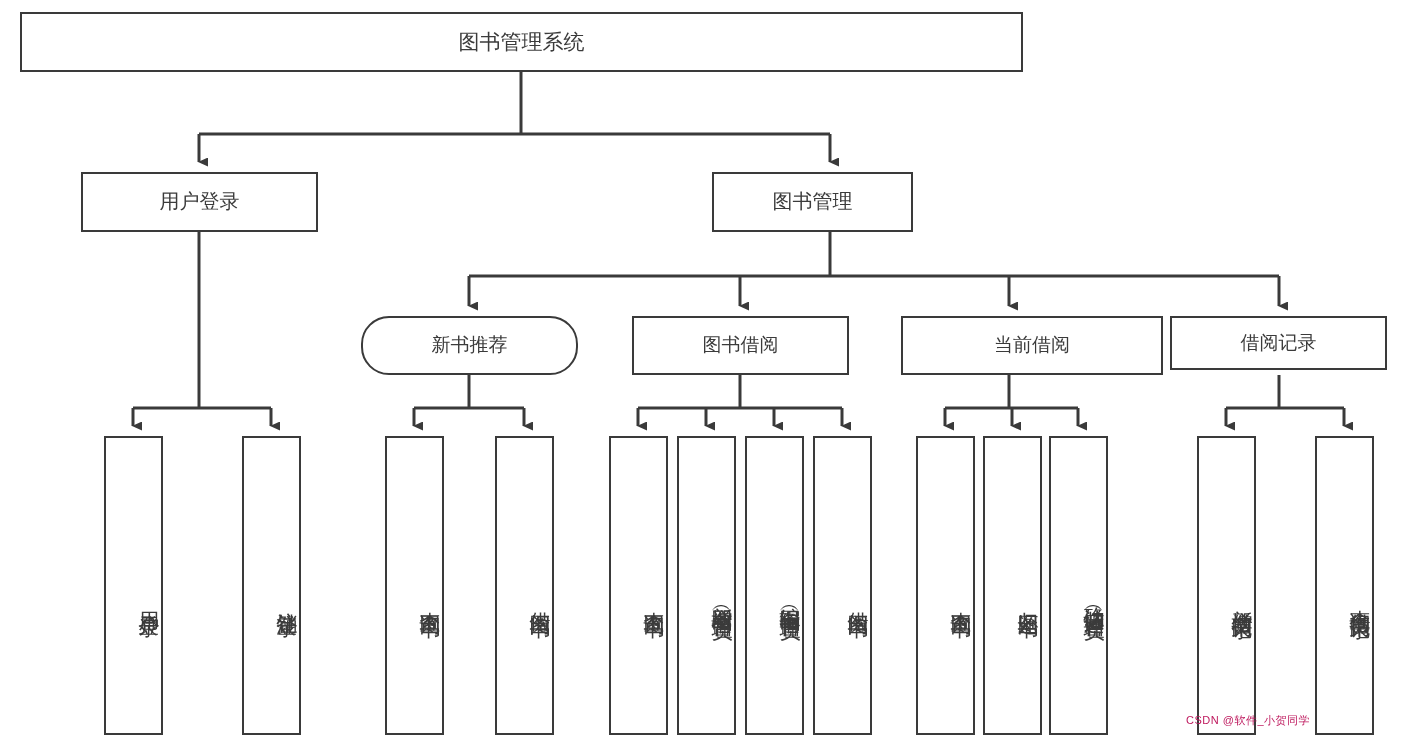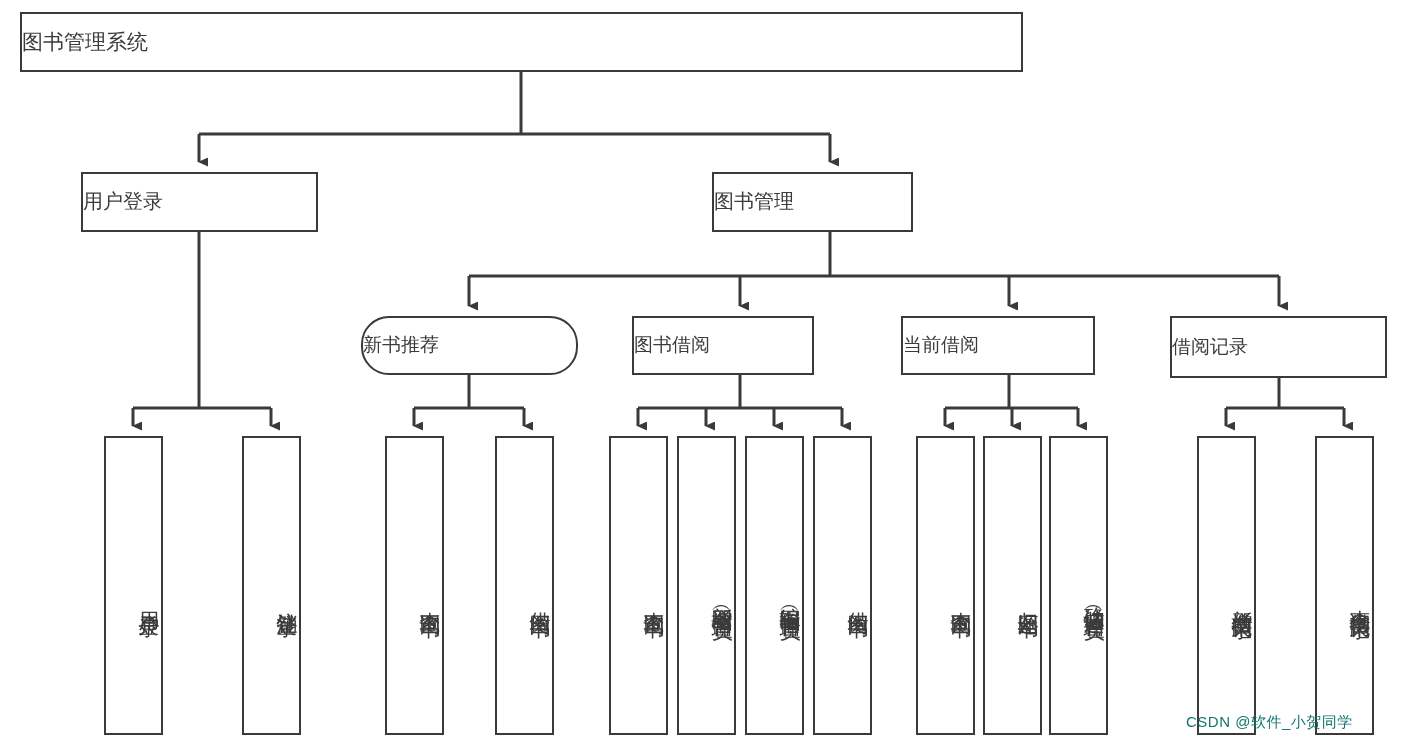--- a/index.html
+++ b/index.html
@@ -26,20 +26,21 @@
     pointer-events: none;
   }
   .node {
     position: absolute;
     box-sizing: border-box;
     border: 2.5px solid #3a3a3a;
     background: #ffffff;
     color: #3b3b3b;
     display: flex;
     align-items: center;
+    justify-content: center;
     text-align: center;
     line-height: 1.18;
   }
   .node.root {
     font-size: 21px;
   }
   .node.level1 {
     font-size: 20px;
   }
   .node.level2 {
@@ -56,22 +57,22 @@
   }
   .node.leaf .lbl {
     writing-mode: vertical-rl;
     text-orientation: upright;
     white-space: nowrap;
   }
   .watermark {
     position: absolute;
     left: 1186px;
     top: 713px;
-    font-size: 15px;
-    color: #0f766e;
+    font-size: 11px;
+    color: #be185d;
     white-space: nowrap;
     letter-spacing: 0.5px;
   }
 </style>
 </head>
 <body>
 
 <div id="canvas">
 
   <svg id="wires" viewBox="0 0 1405 747">
@@ -131,27 +132,27 @@
   <div class="node level1" style="left:81px; top:172px; width:237px; height:60px;">
     <span class="lbl">用户登录</span>
   </div>
   <div class="node level1" style="left:712px; top:172px; width:201px; height:60px;">
     <span class="lbl">图书管理</span>
   </div>
 
   <div class="node level2" style="left:361px; top:316px; width:217px; height:59px;border-radius:28px;">
     <span class="lbl">新书推荐</span>
   </div>
-  <div class="node level2" style="left:632px; top:316px; width:182px; height:59px;">
+  <div class="node level2" style="left:632px; top:316px; width:217px; height:59px;">
     <span class="lbl">图书借阅</span>
   </div>
-  <div class="node level2" style="left:901px; top:316px; width:194px; height:59px;">
+  <div class="node level2" style="left:901px; top:316px; width:262px; height:59px;">
     <span class="lbl">当前借阅</span>
   </div>
-  <div class="node level2" style="left:1170px; top:316px; width:217px; height:62px;">
+  <div class="node level2" style="left:1170px; top:316px; width:217px; height:54px;">
     <span class="lbl">借阅记录</span>
   </div>
 
   <div class="node leaf" style="left:104px; top:436px; width:59px; height:299px;">
     <span class="lbl">用户登录</span>
   </div>
   <div class="node leaf" style="left:242px; top:436px; width:59px; height:299px;">
     <span class="lbl">注销登录</span>
   </div>
 

